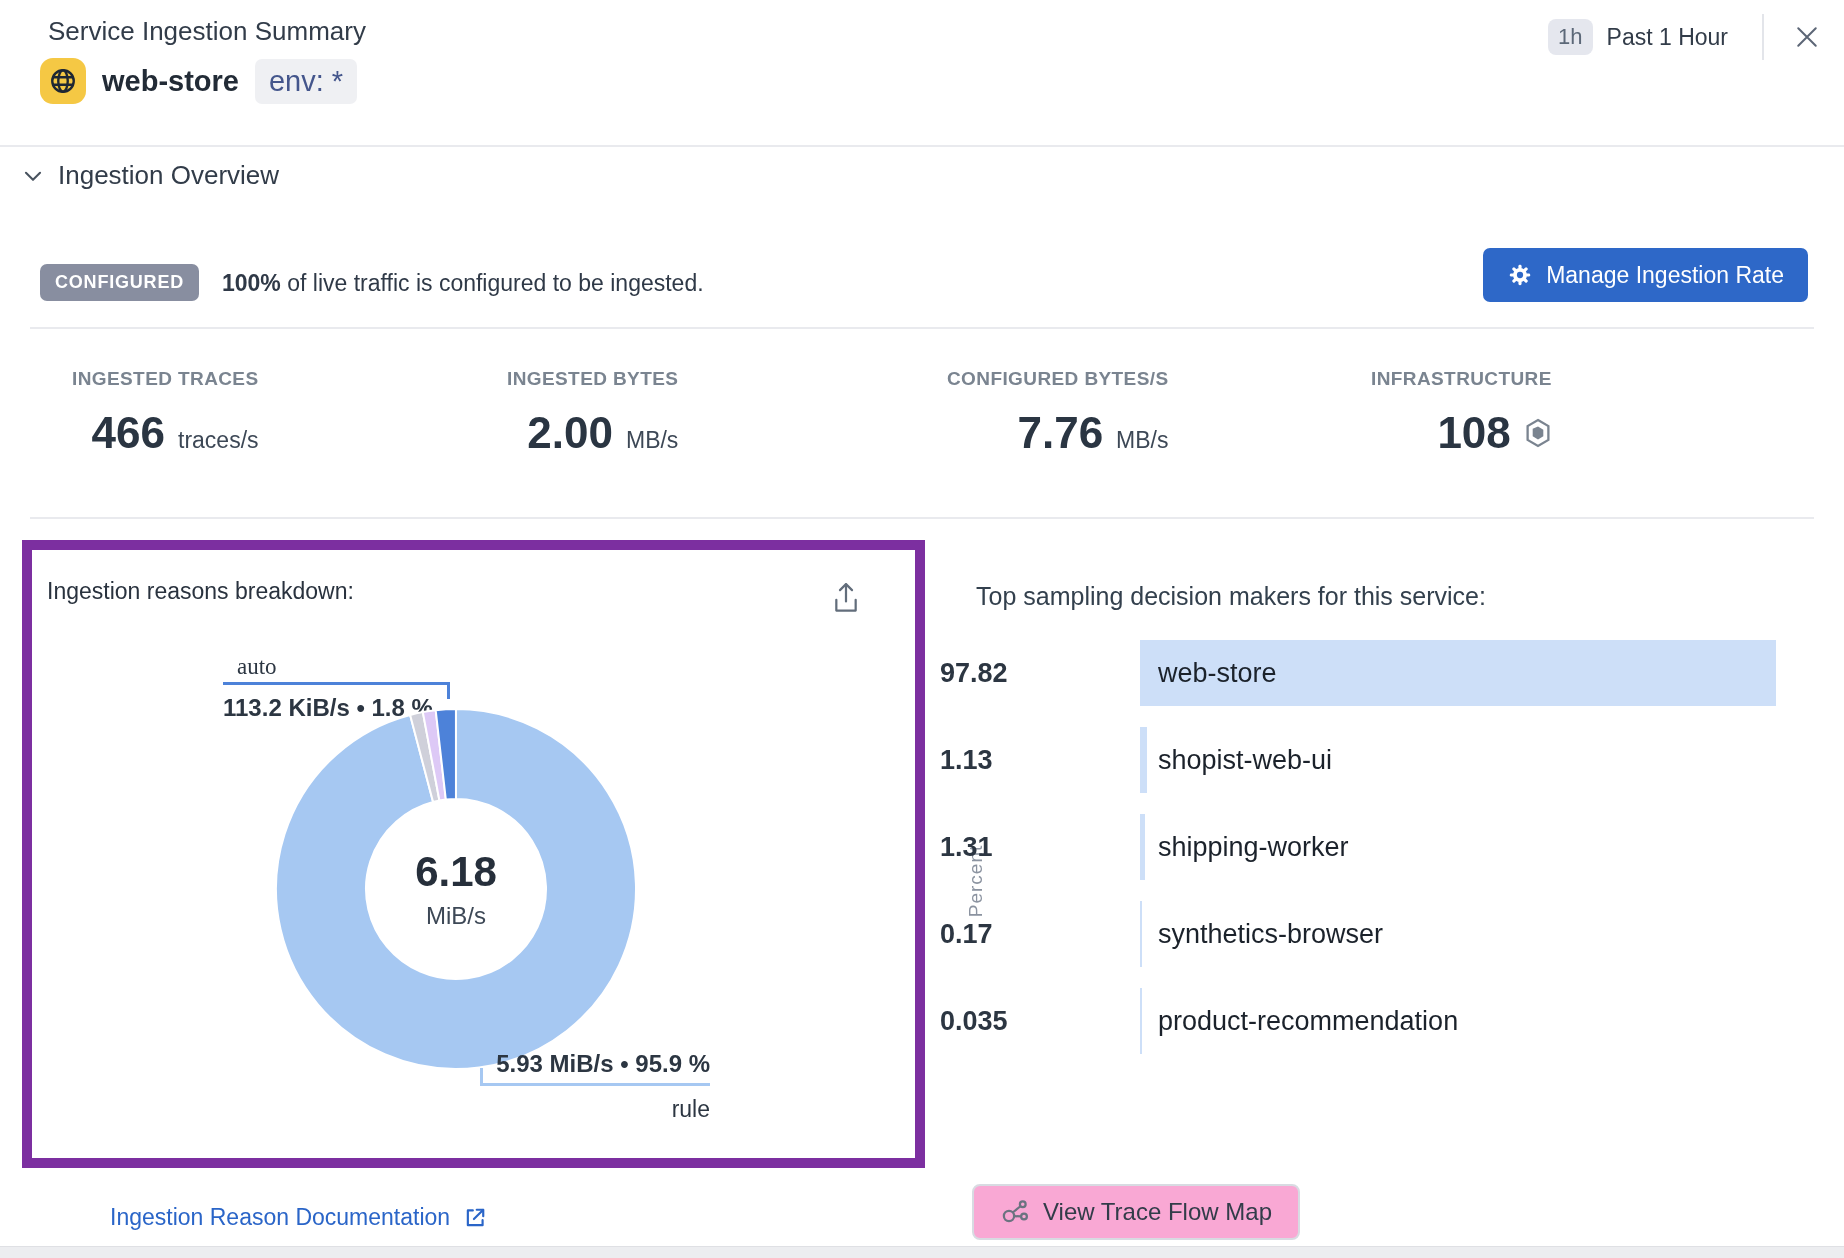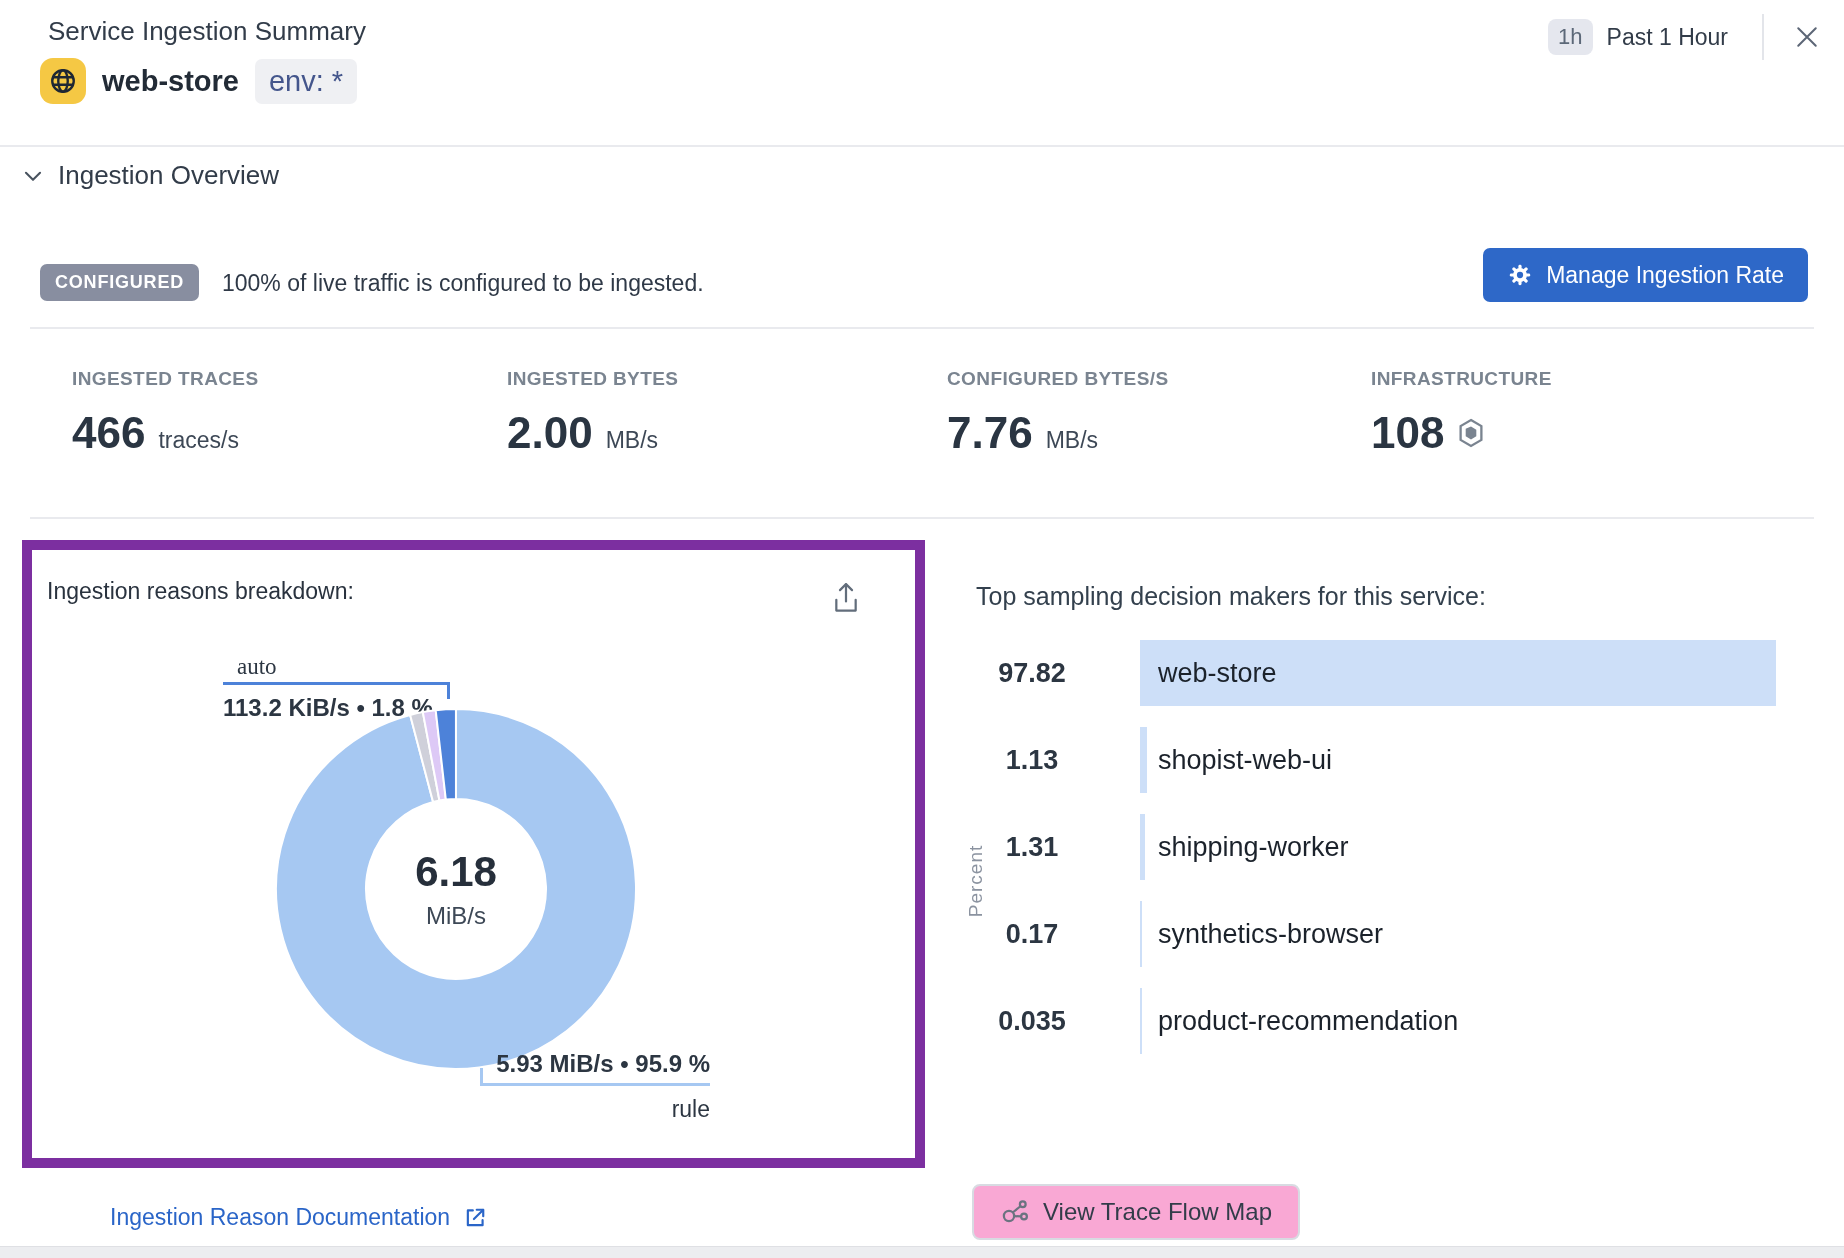--- a/index.html
+++ b/index.html
@@ -22,27 +22,27 @@
 
   .divider { position:absolute; left:0; right:0; border-top:2px solid #e9eaee; }
   .divider.inset { left:30px; right:30px; }
 
   
   .overview-header { position:absolute; left:20px; top:160px; display:flex; align-items:center; gap:12px; cursor:pointer; }
   .overview-header .label { font-size:26px; color:#323c49; }
 
   .configured-badge { position:absolute; left:40px; top:264px; background:#888ea0; color:#fff; font-size:18px; font-weight:bold; letter-spacing:.8px; padding:8px 15px; border-radius:7px; }
   .configured-text { position:absolute; left:222px; top:270px; font-size:23px; color:#2f3947; }
-  .configured-text b { font-weight:normal; }
+  .configured-text b { font-weight:bold; }
   .manage-btn { position:absolute; right:36px; top:248px; height:54px; background:#2e68c8; color:#fff; border:none; border-radius:7px; font-size:23px; font-family:inherit; display:flex; align-items:center; gap:13px; padding:0 24px; cursor:pointer; }
 
   
   .stat { position:absolute; top:368px; }
   .stat .stat-label { font-size:19px; font-weight:bold; letter-spacing:.4px; color:#7a8490; }
-  .stat .stat-value-row { margin-top:18px; display:flex; align-items:baseline; gap:13px; }
+  .stat .stat-value-row { margin-top:18px; display:flex; align-items:baseline; gap:13px;justify-content:flex-end; }
   .stat .stat-value { font-size:44px; font-weight:bold; color:#2a3542; }
   .stat .stat-unit { font-size:23px; color:#3d4856; }
 
   
   .donut-panel { position:absolute; left:22px; top:540px; width:903px; height:628px; border:10px solid #7c2fa0; background:#fff; }
   .dp-inner { position:relative; width:100%; height:100%; }
   .dp-title { position:absolute; left:15px; top:28px; font-size:23px; color:#29323e; }
   .export-btn { position:absolute; left:798px; top:28px; width:40px; height:40px; background:none; border:none; cursor:pointer; }
 
   .callout-name { font-size:23px; color:#2c3642; }
@@ -59,21 +59,21 @@
   .donut-wrap { position:absolute; left:242px; top:157px; width:364px; height:364px; }
   .donut-center { position:absolute; left:0; top:0; width:364px; height:364px; display:flex; flex-direction:column; align-items:center; justify-content:center; pointer-events:none; }
   .donut-center .cv { font-size:42px; font-weight:bold; color:#262f3b; }
   .donut-center .cu { font-size:24px; color:#3d4856; margin-top:6px; }
 
   .right-panel { position:absolute; left:940px; top:540px; width:880px; height:628px; }
   .rp-title { position:absolute; left:36px; top:42px; font-size:25px; color:#33404d; }
   .percent-label { position:absolute; left:-14px; top:330px; font-size:19px; color:#8b93a0; letter-spacing:1px; transform:rotate(-90deg); transform-origin:center; width:100px; text-align:center; }
   .bars { position:absolute; left:0; top:100px; right:0; }
   .bar-row { display:flex; align-items:center; height:66px; margin-bottom:21px; }
-  .bar-value { width:184px; text-align:center; font-size:27px; font-weight:bold; color:#2c3642; flex:none; }
+  .bar-value { width:184px; text-align:left; font-size:27px; font-weight:bold; color:#2c3642; flex:none; }
   .bar-area { position:relative; flex:1; height:66px; margin-left:16px; }
   .bar-fill { position:absolute; left:0; top:0; height:66px; background:#cddff8; }
   .bar-label { position:absolute; left:18px; top:0; line-height:66px; font-size:27px; color:#1b222b; white-space:nowrap; }
 
   
   .doc-link { position:absolute; left:110px; top:1204px; display:flex; align-items:center; gap:12px; font-size:23px; color:#2a65c8; text-decoration:none; cursor:pointer; }
   .trace-btn { position:absolute; left:972px; top:1184px; height:56px; background:#f9a8d4; border:2px solid #d8dbe2; border-radius:8px; font-size:24px; color:#323c49; font-family:inherit; display:flex; align-items:center; gap:13px; padding:0 26px; cursor:pointer; }
   .bottom-strip { position:absolute; left:0; top:1246px; width:100%; height:12px; background:#ecedf0; border-top:1px solid #dfe0e4; }
 
   svg { display:block; }

